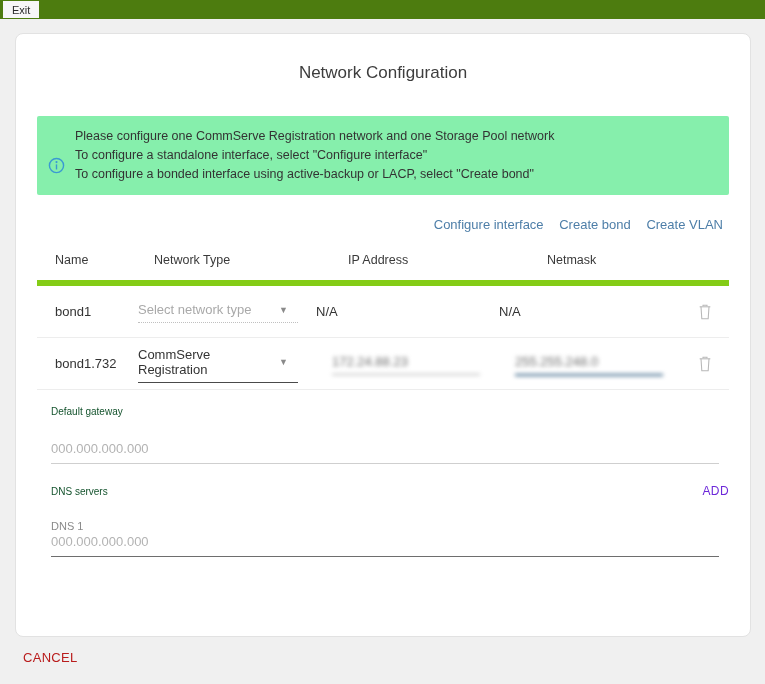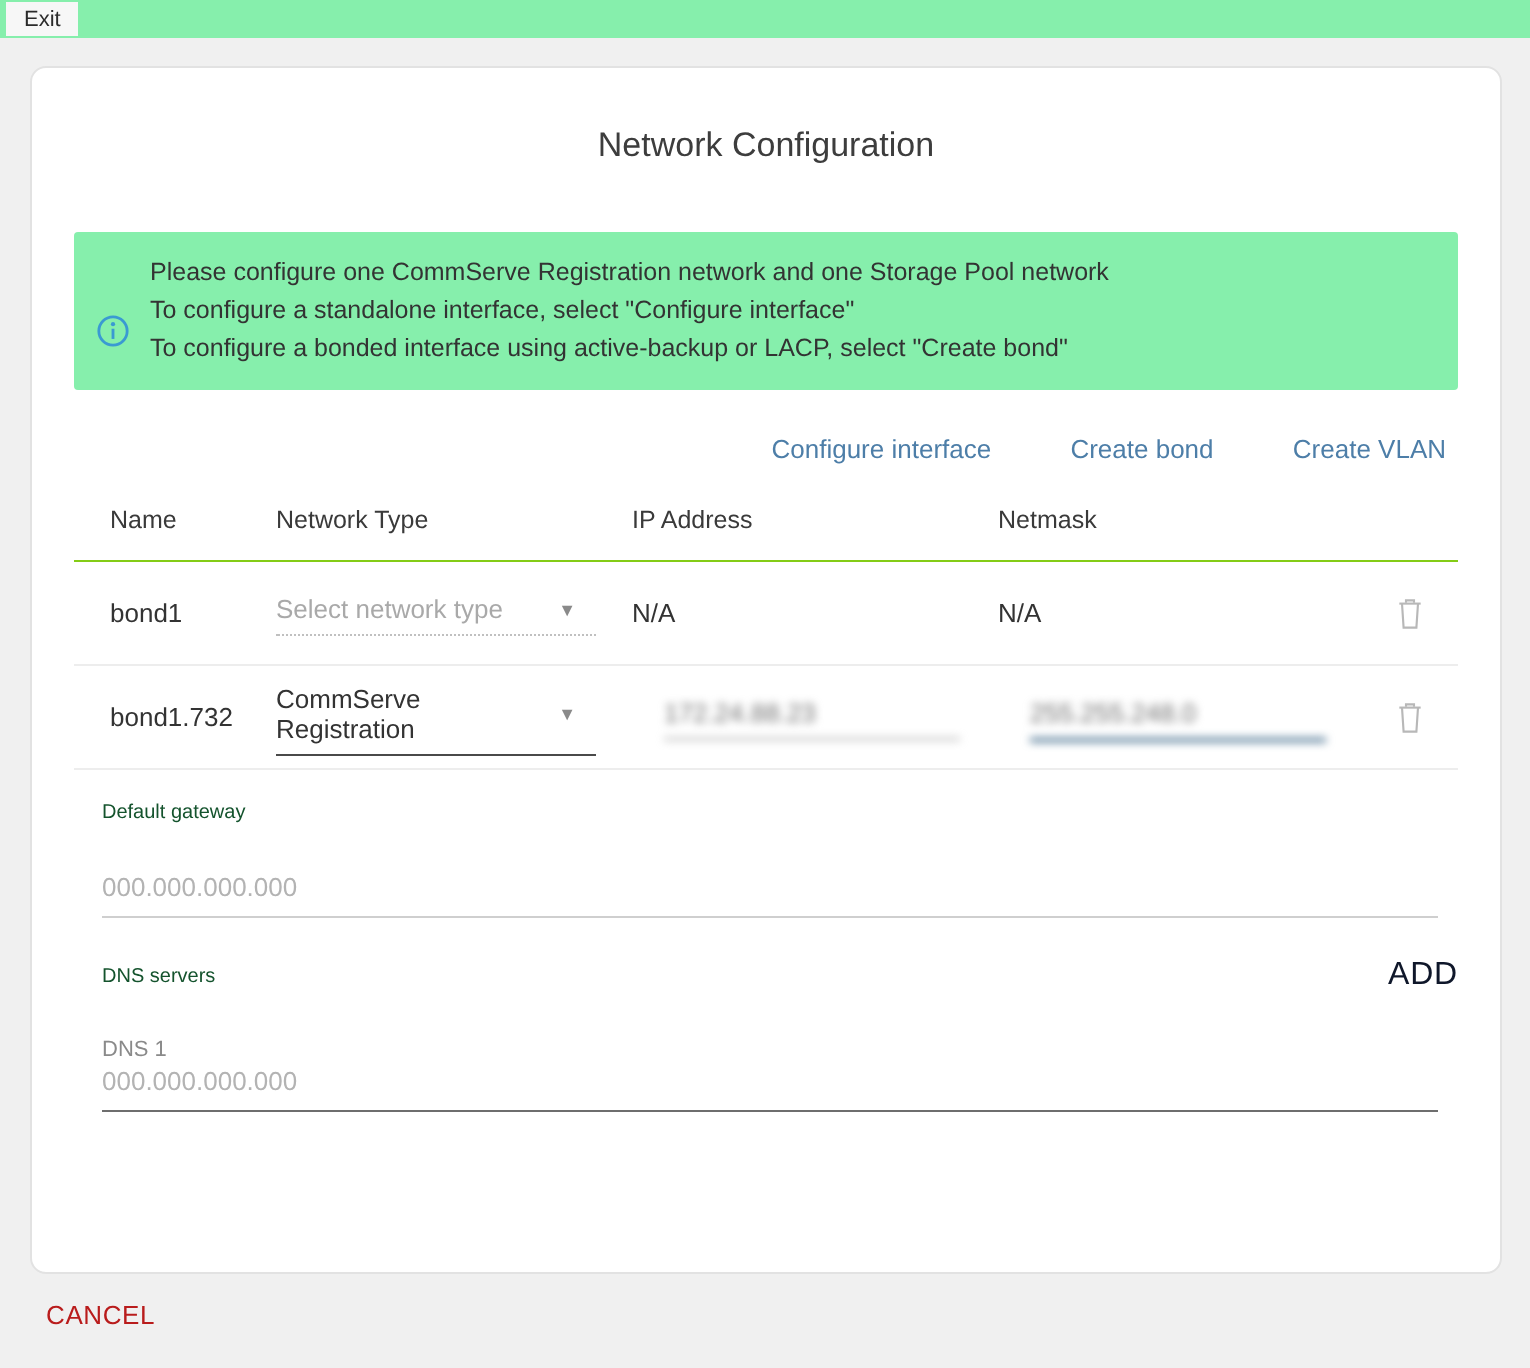--- a/index.html
+++ b/index.html
@@ -4,21 +4,21 @@
 <style>
   * { box-sizing: border-box; margin: 0; padding: 0; }
   html, body { width: 765px; height: 684px; }
   body {
     background: #f0f0f0;
     font-family: "Liberation Sans", "DejaVu Sans", sans-serif;
     position: relative;
     overflow: hidden;
   }
   
-  .top-strip { height: 19px; background: #86efac; }
+  .top-strip { height: 19px; background: #4d7c0f; }
   .exit-tab {
     display: inline-block;
     margin-left: 3px;
     padding: 3px 9px 2px 9px;
     background: #f7f7f7;
     font-size: 11px;
     color: #2b2b2b;
     cursor: default;
   }
   
@@ -56,37 +56,38 @@
   }
   .links-row {
     margin-top: 22px;
     text-align: right;
     padding-right: 6px;
     font-size: 13px;
   }
   .links-row a {
     color: #4d7ea8;
     text-decoration: none;
-    margin-left: 36px;
+    margin-left: 12px;
     cursor: pointer;
   }
   
   .net-table { width: 100%; }
   .t-head, .t-row {
     display: grid;
     grid-template-columns: 83px 178px 183px 1fr;
     align-items: center;
     padding-left: 18px;
   }
   .t-head {
     padding-top: 21px;
     padding-bottom: 13px;
     font-size: 12.5px;
     color: #3a3a3a;
-    border-bottom: 1px solid #84cc16;
+    border-bottom: 6px solid #84cc16;
+    gap: 16px;
   }
   .t-row {
     min-height: 52px;
     border-bottom: 1px solid #ededed;
     font-size: 13px;
     color: #333333;
   }
   .cell-last { display: flex; justify-content: space-between; align-items: center; padding-right: 16px; }
   .select-box {
     width: 160px;
@@ -137,22 +138,22 @@
   .gw-underline { border-bottom: 1px solid #cfcfcf; }
   .dns-underline { border-bottom: 1px solid #6e6e6e; margin-top: 2px; }
   .dns-header {
     margin-top: 20px;
     display: flex;
     justify-content: space-between;
     align-items: center;
     padding-left: 14px;
   }
   .add-link {
-    font-size: 16px;
-    color: #0f172a;
+    font-size: 12px;
+    color: #6d28d9;
     letter-spacing: 0.4px;
     text-decoration: none;
     cursor: pointer;
     margin-left: 32px;
   }
   .dns1-label {
     margin-top: 22px;
     padding-left: 14px;
     font-size: 11px;
     color: #8a8a8a;

